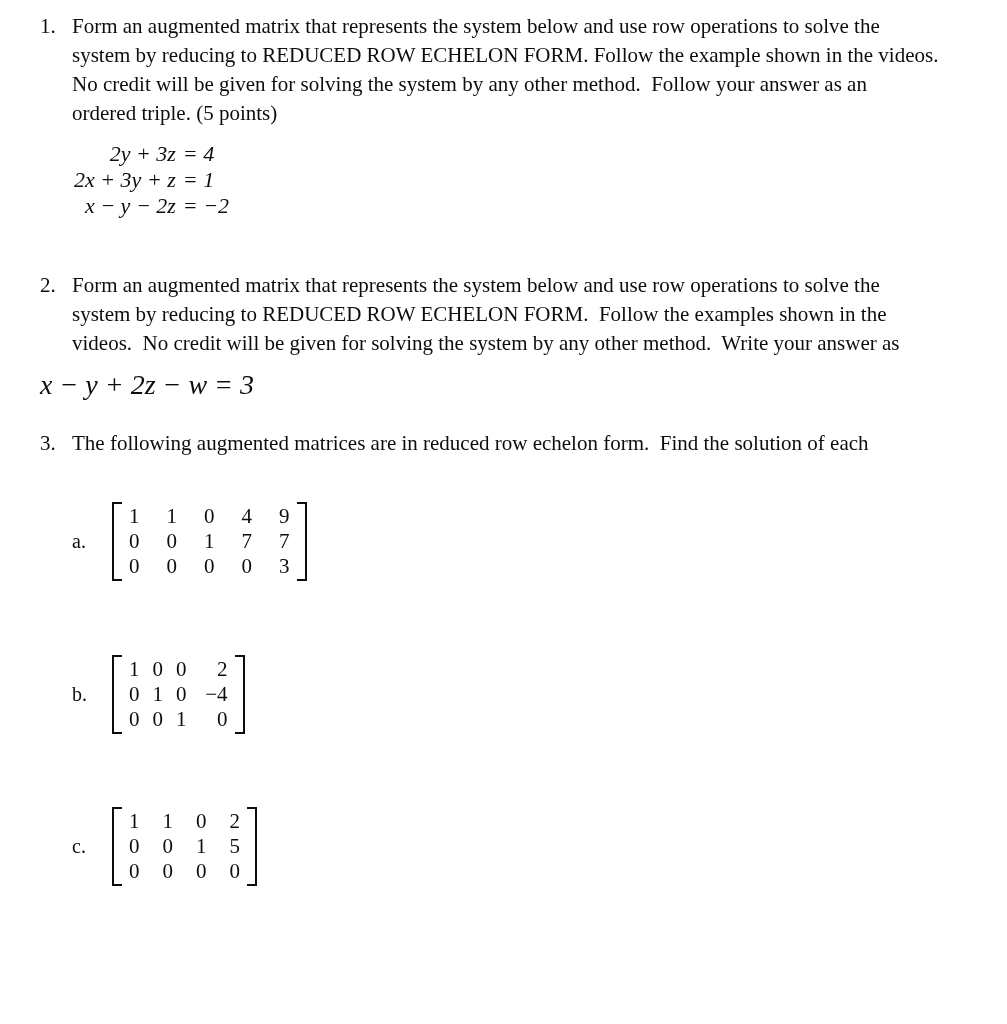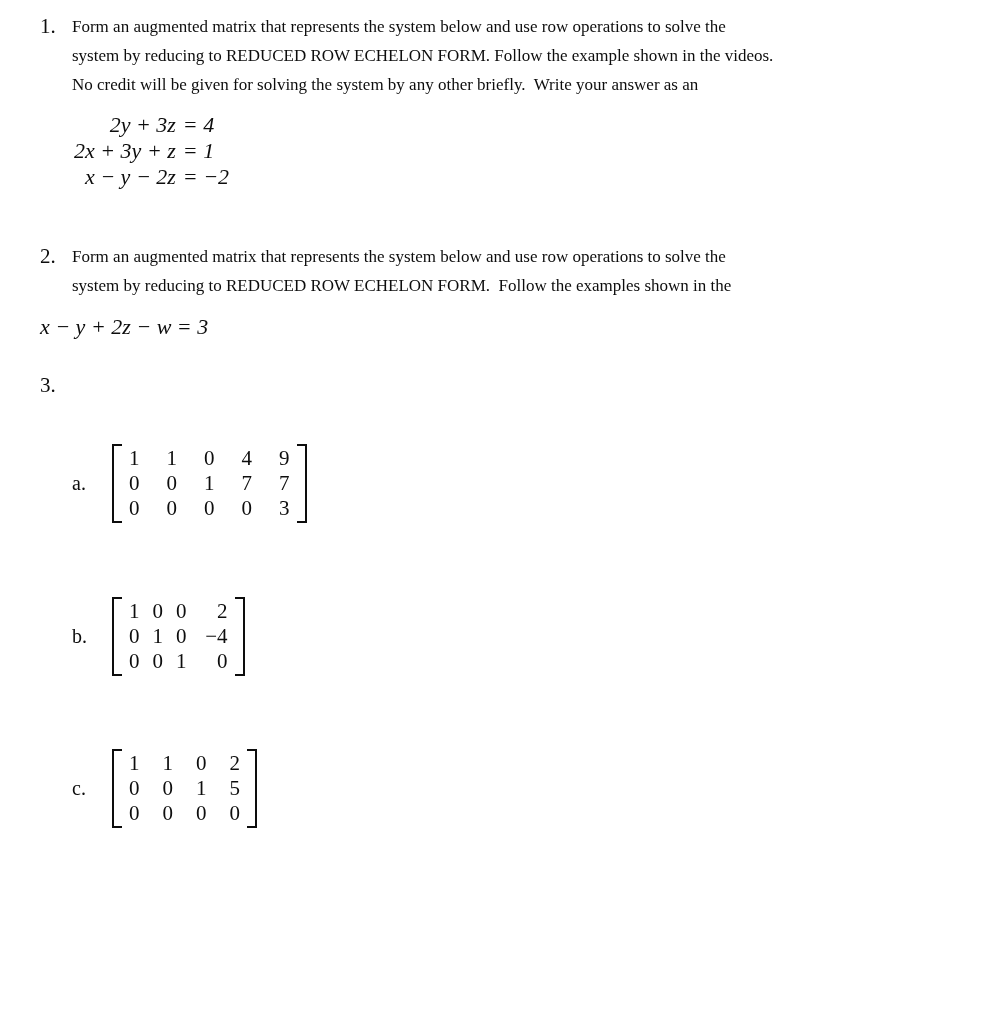--- a/index.html
+++ b/index.html
@@ -25,21 +25,21 @@
     display: flex;
     align-items: flex-start;
   }
   .problem-number {
     width: 32px;
     flex: 0 0 32px;
     font-size: 21px;
     line-height: 29px;
   }
   .problem-body {
-    font-size: 17px;
+    font-size: 21px;
     line-height: 29px;
   }
   .text-line {
     white-space: pre;
   }
   
   .eq-aligned {
     display: grid;
     grid-template-columns: max-content max-content;
     column-gap: 7px;
@@ -52,21 +52,21 @@
     text-align: right;
     white-space: pre;
   }
   .eq-aligned .eq-rhs {
     white-space: pre;
   }
   
   .eq-left {
     margin: 14px 0 0 0;
     font-style: italic;
-    font-size: 22px;
+    font-size: 28px;
     line-height: 25px;
   }
   .eq-left .eq-line {
     white-space: pre;
   }
   .spacer-p2 { margin-top: 52px; }
   .spacer-p3 { margin-top: 32px; }
   
   .matrix-block {
     display: flex;
@@ -109,48 +109,51 @@
 </head>
 <body>
 
 <div class="page">
 
   <div class="problem">
     <div class="problem-number">1.</div>
     <div class="problem-body">
       <div class="text-line">Form an augmented matrix that represents the system below and use row operations to solve the</div>
       <div class="text-line">system by reducing to REDUCED ROW ECHELON FORM. Follow the example shown in the videos.</div>
-      <div class="text-line">No credit will be given for solving the system by any other briefly.  Write your answer as an</div>
+      <div class="text-line">No credit will be given for solving the system by any other method.  Follow your answer as an</div>
+      <div class="text-line">ordered triple. (5 points)</div>
     </div>
   </div>
 
   <div class="eq-aligned">
     <div class="eq-lhs">2y + 3z</div>
     <div class="eq-rhs">= 4</div>
     <div class="eq-lhs">2x + 3y + z</div>
     <div class="eq-rhs">= 1</div>
     <div class="eq-lhs">x − y − 2z</div>
     <div class="eq-rhs">= −2</div>
   </div>
 
   <div class="problem spacer-p2">
     <div class="problem-number">2.</div>
     <div class="problem-body">
       <div class="text-line">Form an augmented matrix that represents the system below and use row operations to solve the</div>
       <div class="text-line">system by reducing to REDUCED ROW ECHELON FORM.  Follow the examples shown in the</div>
+      <div class="text-line">videos.  No credit will be given for solving the system by any other method.  Write your answer as</div>
     </div>
   </div>
 
   <div class="eq-left">
     <div class="eq-line">x − y + 2z − w = 3</div>
   </div>
 
   <div class="problem spacer-p3">
     <div class="problem-number">3.</div>
     <div class="problem-body">
+      <div class="text-line">The following augmented matrices are in reduced row echelon form.  Find the solution of each</div>
     </div>
   </div>
 
   <div class="matrix-block m-a">
     <div class="matrix-label">a.</div>
     <div class="matrix">
       <div class="bracket left"></div>
       <div class="matrix-grid grid-a">
         <span class="cell">1</span>
         <span class="cell">1</span>

